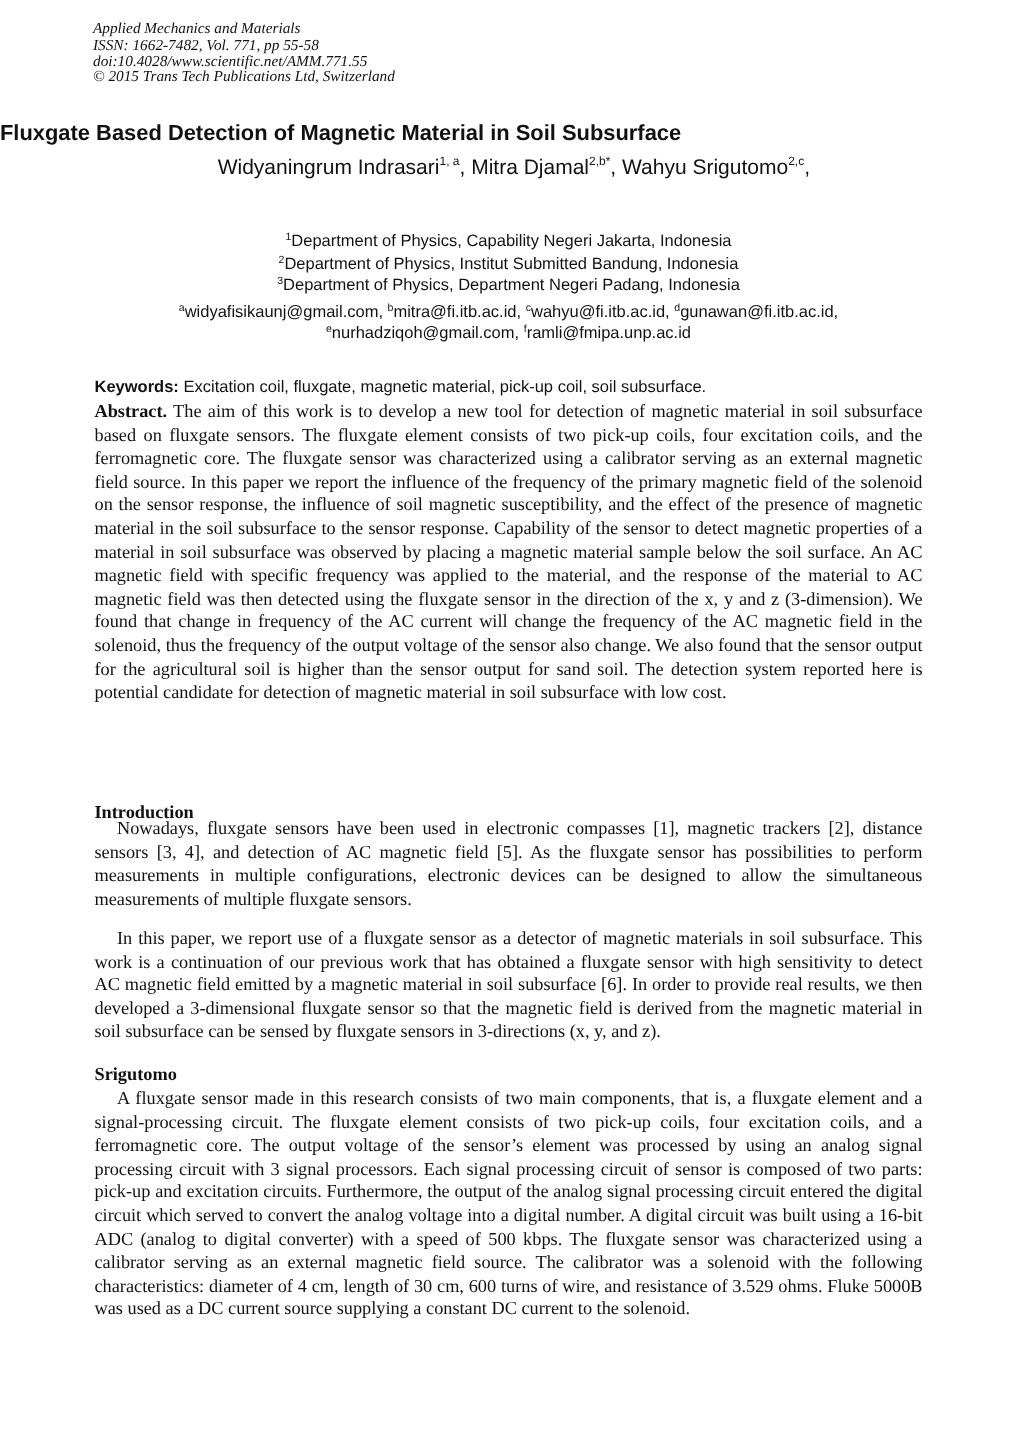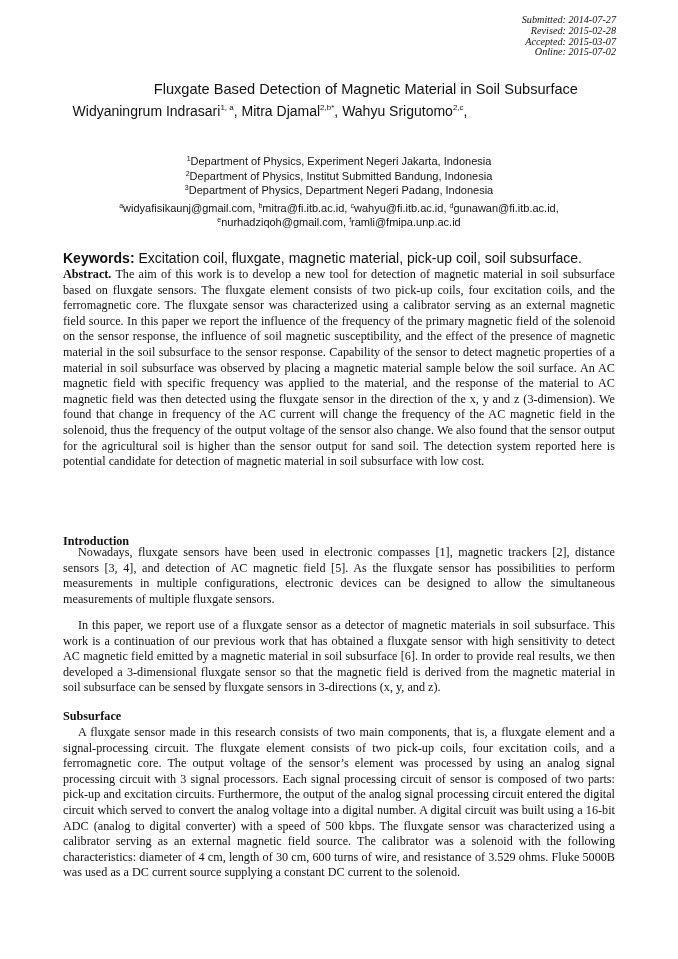--- a/index.html
+++ b/index.html
@@ -2,63 +2,63 @@
 <html><head>
 <meta charset="utf-8">
 <style>
   html, body { margin: 0; padding: 0; background: #ffffff; }
   body { width: 678px; height: 959px; position: relative; overflow: hidden; color: #111; }
   .page { position: absolute; left: 0; top: 0; width: 678px; height: 959px; }
   .hdr { position: absolute; top: 15px; font-family: "Liberation Serif", serif; font-style: italic; font-size: 10.2px; line-height: 10.8px; }
   .hdr-left { left: 62px; text-align: left; }
   .hdr-right { right: 62px; text-align: right; }
   .hdr div { white-space: nowrap; }
-  .title { position: absolute; top: 80px; left: 0; width: 578px; text-align: right; font-family: "Liberation Sans", sans-serif; font-weight: normal; font-size: 14.6px; line-height: 18px; }
-  .authors { position: absolute; top: 101px; left: 0; width: 540px; text-align: center; font-family: "Liberation Sans", sans-serif; font-size: 14px; line-height: 21px; }
+  .title { position: absolute; top: 80px; left: 0; width: 578px; text-align: left; font-family: "Liberation Sans", sans-serif; font-weight: bold; font-size: 14.6px; line-height: 18px; }
+  .authors { position: absolute; top: 101px; left: 0; width: 540px; text-align: right; font-family: "Liberation Sans", sans-serif; font-size: 14px; line-height: 21px; }
   .authors sup { font-size: 8px; vertical-align: 6px; line-height: 0; }
   .affils { position: absolute; top: 154px; left: 0; width: 678px; text-align: center; font-family: "Liberation Sans", sans-serif; font-size: 11px; line-height: 14.5px; }
   .affils sup { font-size: 7px; vertical-align: 4px; line-height: 0; }
   .emails { position: absolute; top: 202px; left: 0; width: 678px; text-align: center; font-family: "Liberation Sans", sans-serif; font-size: 11px; line-height: 13.5px; }
   .emails sup { font-size: 7px; vertical-align: 4px; line-height: 0; }
-  .keywords { position: absolute; top: 251px; left: 63px; width: 560px; font-family: "Liberation Sans", sans-serif; font-size: 14px; line-height: 14px; }
+  .keywords { position: absolute; top: 251px; left: 63px; width: 560px; font-family: "Liberation Sans", sans-serif; font-size: 11px; line-height: 14px; }
   .keywords b { font-weight: bold; }
   .body-text { position: absolute; left: 63px; width: 552px; font-family: "Liberation Serif", serif; font-size: 12.2px; line-height: 15.6px; text-align: justify; }
   .abstract { top: 267px; }
   .abstract b { font-weight: bold; }
   .sec-head { position: absolute; left: 63px; font-family: "Liberation Serif", serif; font-weight: bold; font-size: 12.2px; line-height: 15.6px; }
   .intro-head { top: 534px; }
   .intro-p1 { top: 545px; text-indent: 15px; }
   .intro-p2 { top: 608px; text-indent: 15px; margin-top: 10px; }
   .exp-head { top: 709px; }
   .exp-p1 { top: 725px; text-indent: 15px; }
   p { margin: 0; }
 </style>
 </head>
 <body>
 
 <div class="page">
 
+  <div class="hdr hdr-left">
+    <div>Applied Mechanics and Materials</div>
+    <div>ISSN: 1662-7482, Vol. 771, pp 55-58</div>
+    <div>doi:10.4028/www.scientific.net/AMM.771.55</div>
+    <div>© 2015 Trans Tech Publications Ltd, Switzerland</div>
+  </div>
 
-  <div class="hdr hdr-right">
-    <div>Submitted: 2014-07-27</div>
-    <div>Revised: 2015-02-28</div>
-    <div>Accepted: 2015-03-07</div>
-    <div>Online: 2015-07-02</div>
-  </div>
 
   <div class="title">Fluxgate Based Detection of Magnetic Material in Soil Subsurface</div>
 
   <div class="authors">
     <div>
       <span>Widyaningrum Indrasari</span><sup>1, a</sup><span>, </span><span>Mitra Djamal</span><sup>2,b*</sup><span>, </span><span>Wahyu Srigutomo</span><sup>2,c</sup><span>,</span>
     </div>
   </div>
 
   <div class="affils">
-    <div><sup>1</sup><span>Department of Physics, Experiment Negeri Jakarta, Indonesia</span></div>
+    <div><sup>1</sup><span>Department of Physics, Capability Negeri Jakarta, Indonesia</span></div>
     <div><sup>2</sup><span>Department of Physics, Institut Submitted Bandung, Indonesia</span></div>
     <div><sup>3</sup><span>Department of Physics, Department Negeri Padang, Indonesia</span></div>
   </div>
 
   <div class="emails">
     <div>
       <sup>a</sup><span>widyafisikaunj@gmail.com, </span><sup>b</sup><span>mitra@fi.itb.ac.id, </span><sup>c</sup><span>wahyu@fi.itb.ac.id, </span><sup>d</sup><span>gunawan@fi.itb.ac.id,</span>
     </div>
     <div>
       <sup>e</sup><span>nurhadziqoh@gmail.com, </span><sup>f</sup><span>ramli@fmipa.unp.ac.id</span>
@@ -70,16 +70,16 @@
   </div>
 
   <p class="body-text abstract">
     <b>Abstract.</b><span> The aim of this work is to develop a new tool for detection of magnetic material in soil subsurface based on fluxgate sensors. The fluxgate element consists of two pick-up coils, four excitation coils, and the ferromagnetic core. The fluxgate sensor was characterized using a calibrator serving as an external magnetic field source. In this paper we report the influence of the frequency of the primary magnetic field of the solenoid on the sensor response, the influence of soil magnetic susceptibility, and the effect of the presence of magnetic material in the soil subsurface to the sensor response. Capability of the sensor to detect magnetic properties of a material in soil subsurface was observed by placing a magnetic material sample below the soil surface. An AC magnetic field with specific frequency was applied to the material, and the response of the material to AC magnetic field was then detected using the fluxgate sensor in the direction of the x, y and z (3-dimension). We found that change in frequency of the AC current will change the frequency of the AC magnetic field in the solenoid, thus the frequency of the output voltage of the sensor also change. We also found that the sensor output for the agricultural soil is higher than the sensor output for sand soil. The detection system reported here is potential candidate for detection of magnetic material in soil subsurface with low cost.</span>
   </p>
 
   <div class="sec-head intro-head">Introduction</div>
   <p class="body-text intro-p1">Nowadays, fluxgate sensors have been used in electronic compasses [1], magnetic trackers [2], distance sensors [3, 4], and detection of AC magnetic field [5]. As the fluxgate sensor has possibilities to perform measurements in multiple configurations, electronic devices can be designed to allow the simultaneous measurements of multiple fluxgate sensors.</p>
   <p class="body-text intro-p2">In this paper, we report use of a fluxgate sensor as a detector of magnetic materials in soil subsurface. This work is a continuation of our previous work that has obtained a fluxgate sensor with high sensitivity to detect AC magnetic field emitted by a magnetic material in soil subsurface [6]. In order to provide real results, we then developed a 3-dimensional fluxgate sensor so that the magnetic field is derived from the magnetic material in soil subsurface can be sensed by fluxgate sensors in 3-directions (x, y, and z).</p>
 
-  <div class="sec-head exp-head">Subsurface</div>
+  <div class="sec-head exp-head">Srigutomo</div>
   <p class="body-text exp-p1">A fluxgate sensor made in this research consists of two main components, that is, a fluxgate element and a signal-processing circuit. The fluxgate element consists of two pick-up coils, four excitation coils, and a ferromagnetic core. The output voltage of the sensor’s element was processed by using an analog signal processing circuit with 3 signal processors. Each signal processing circuit of sensor is composed of two parts: pick-up and excitation circuits. Furthermore, the output of the analog signal processing circuit entered the digital circuit which served to convert the analog voltage into a digital number. A digital circuit was built using a 16-bit ADC (analog to digital converter) with a speed of 500 kbps. The fluxgate sensor was characterized using a calibrator serving as an external magnetic field source. The calibrator was a solenoid with the following characteristics: diameter of 4 cm, length of 30 cm, 600 turns of wire, and resistance of 3.529 ohms. Fluke 5000B was used as a DC current source supplying a constant DC current to the solenoid.</p>
 
 </div>
 
 </body></html>

